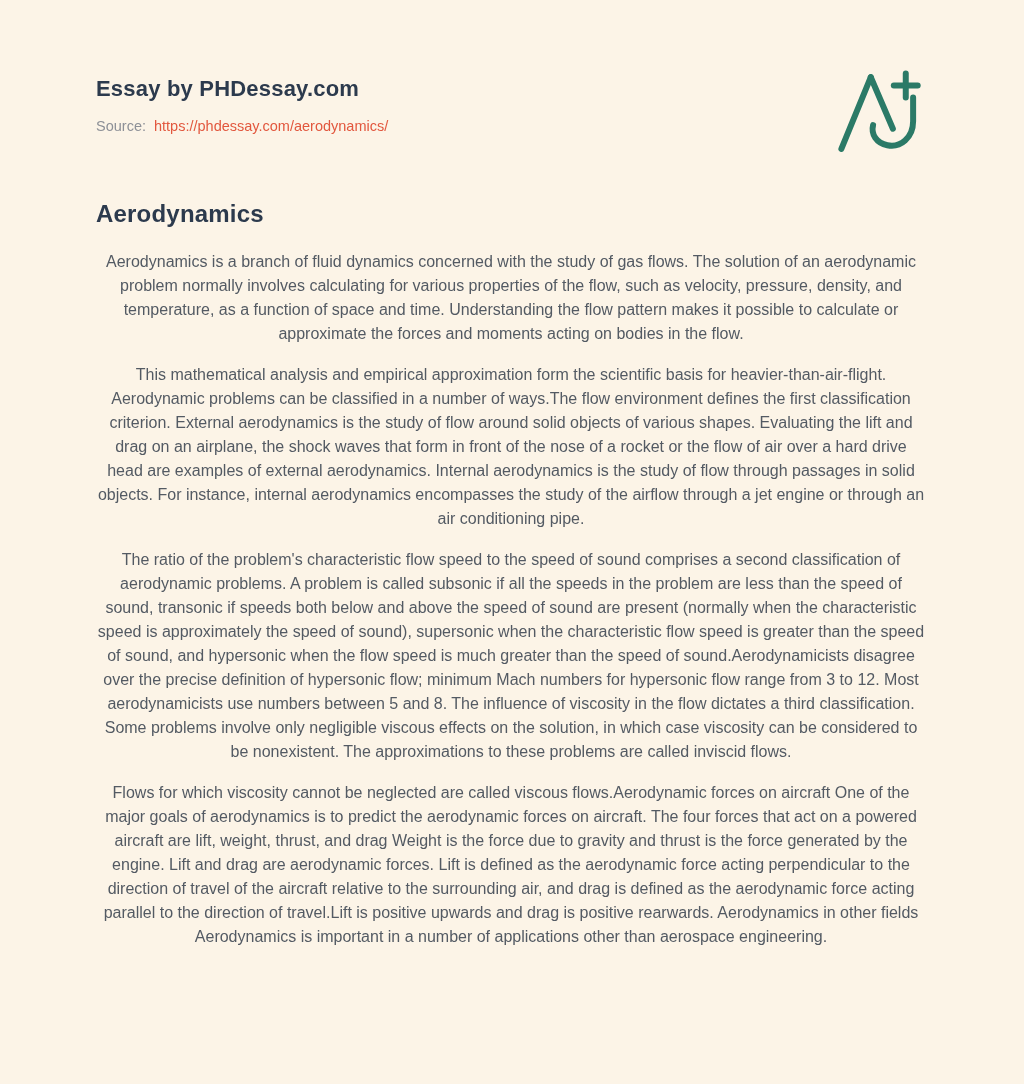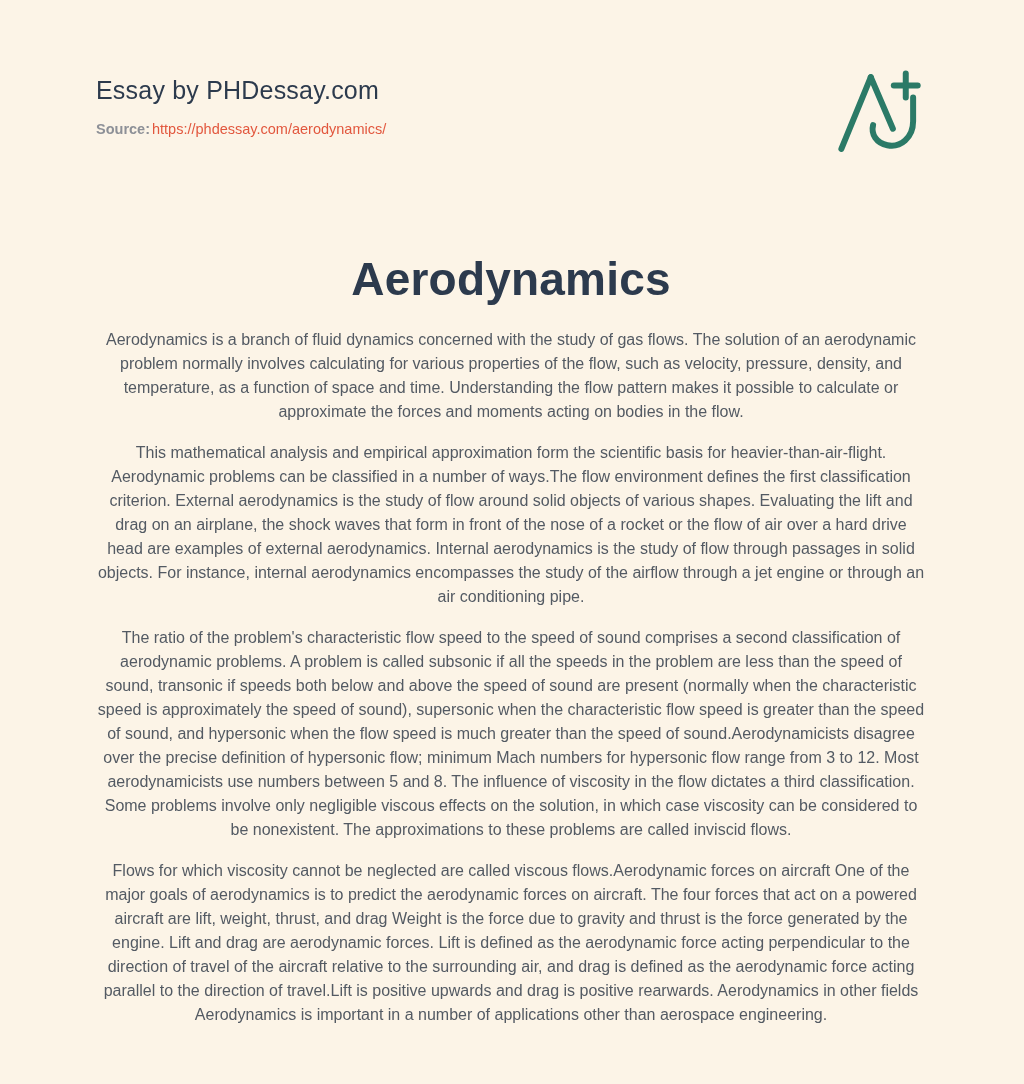--- a/index.html
+++ b/index.html
@@ -21,35 +21,34 @@
     overflow: hidden;
   }
 
   .page-header {
     display: flex;
     justify-content: space-between;
     align-items: flex-start;
   }
 
   .byline {
-    font-size: 25px;
-    font-weight: 400;
+    font-size: 22px;
+    font-weight: 700;
     color: var(--heading, #2c3a4d);
     letter-spacing: 0.2px;
   }
 
   .source-line {
     margin-top: 16px;
     font-size: 14.5px;
   }
 
   .source-label {
     color: var(--muted-text, #8d9097);
-    margin-right: 2px;
-    font-weight: bold;
+    margin-right: 8px;
   }
 
   .source-link {
     color: var(--link, #e2573e);
     text-decoration: none;
   }
 
   .logo {
     width: 92px;
     height: 92px;
@@ -59,26 +58,25 @@
 
   .logo svg { width: 100%; height: 100%; }
   .logo path {
     stroke: var(--logo, #2b7a67);
     stroke-width: 6.5;
     stroke-linecap: round;
     fill: none;
   }
 
   .title {
-    margin-top: 92px;
-    font-size: 46px;
+    margin-top: 40px;
+    font-size: 24px;
     font-weight: 700;
     color: var(--heading, #2c3a4d);
     letter-spacing: 0.2px;
-    text-align: center;
   }
 
   .article-body { margin-top: 22px; text-align: center; }
 
   .para {
     font-size: 16px;
     line-height: 24px;
     color: var(--body-text, #535a63);
     margin-bottom: 17px;
   }

